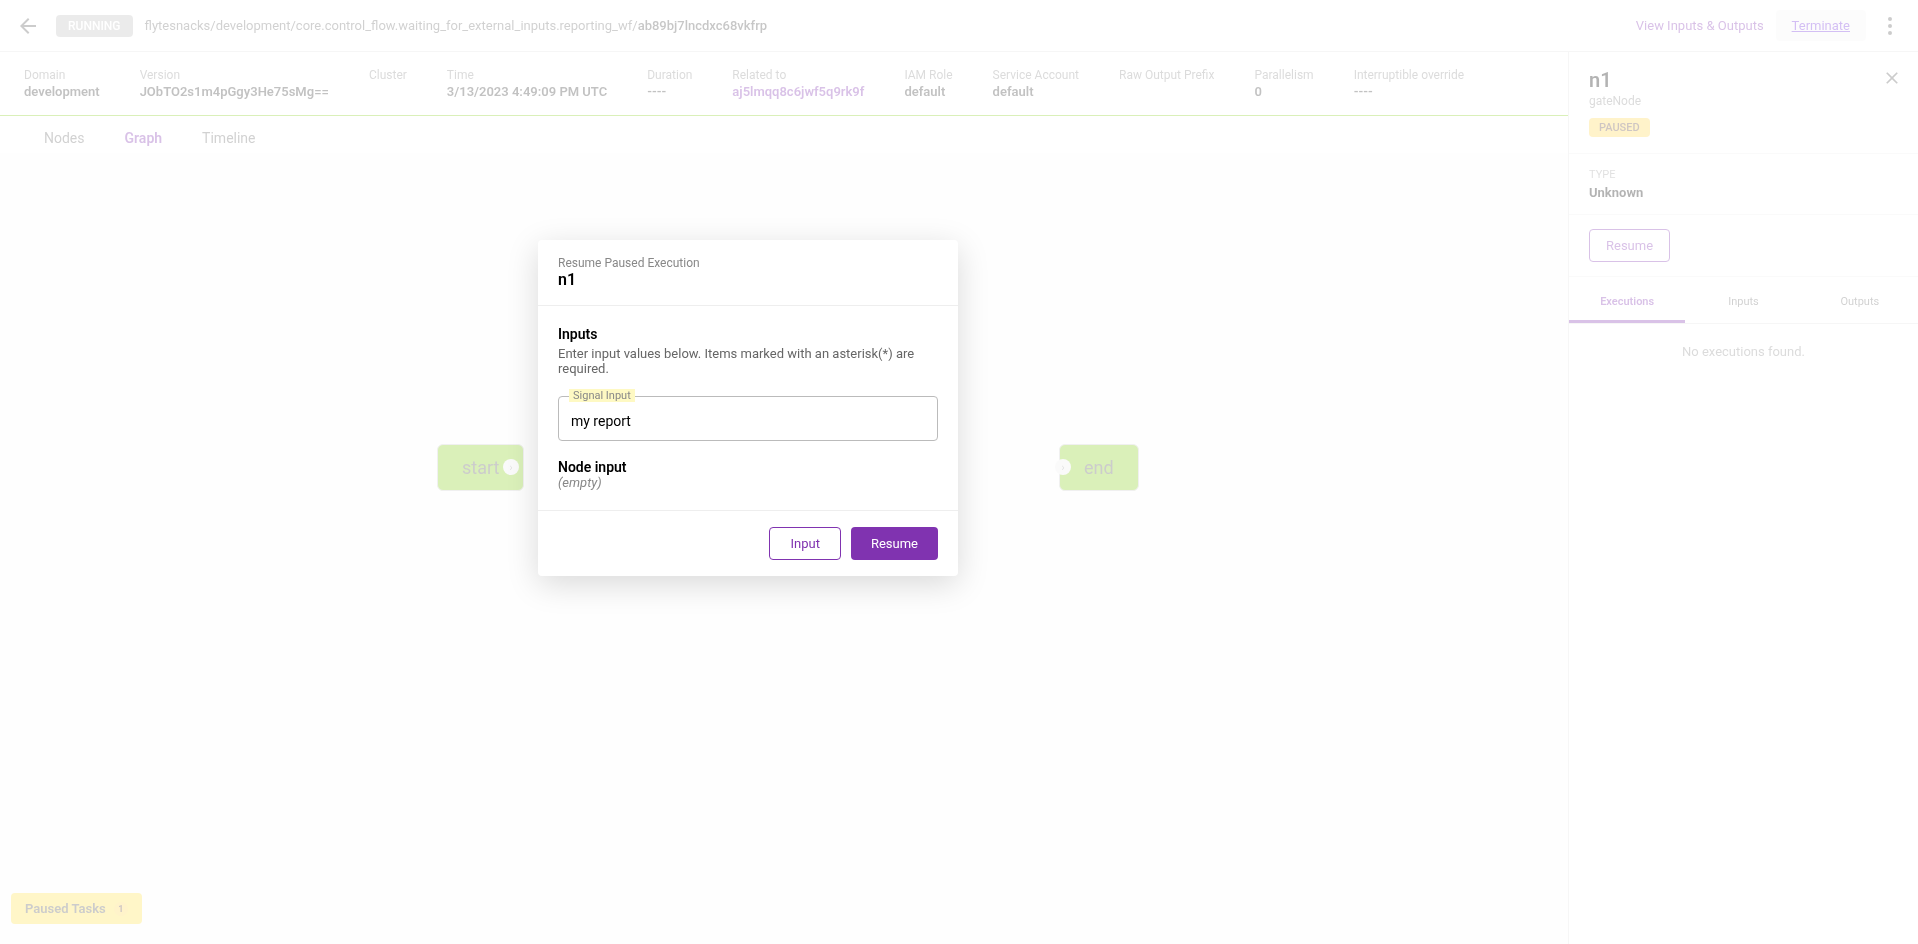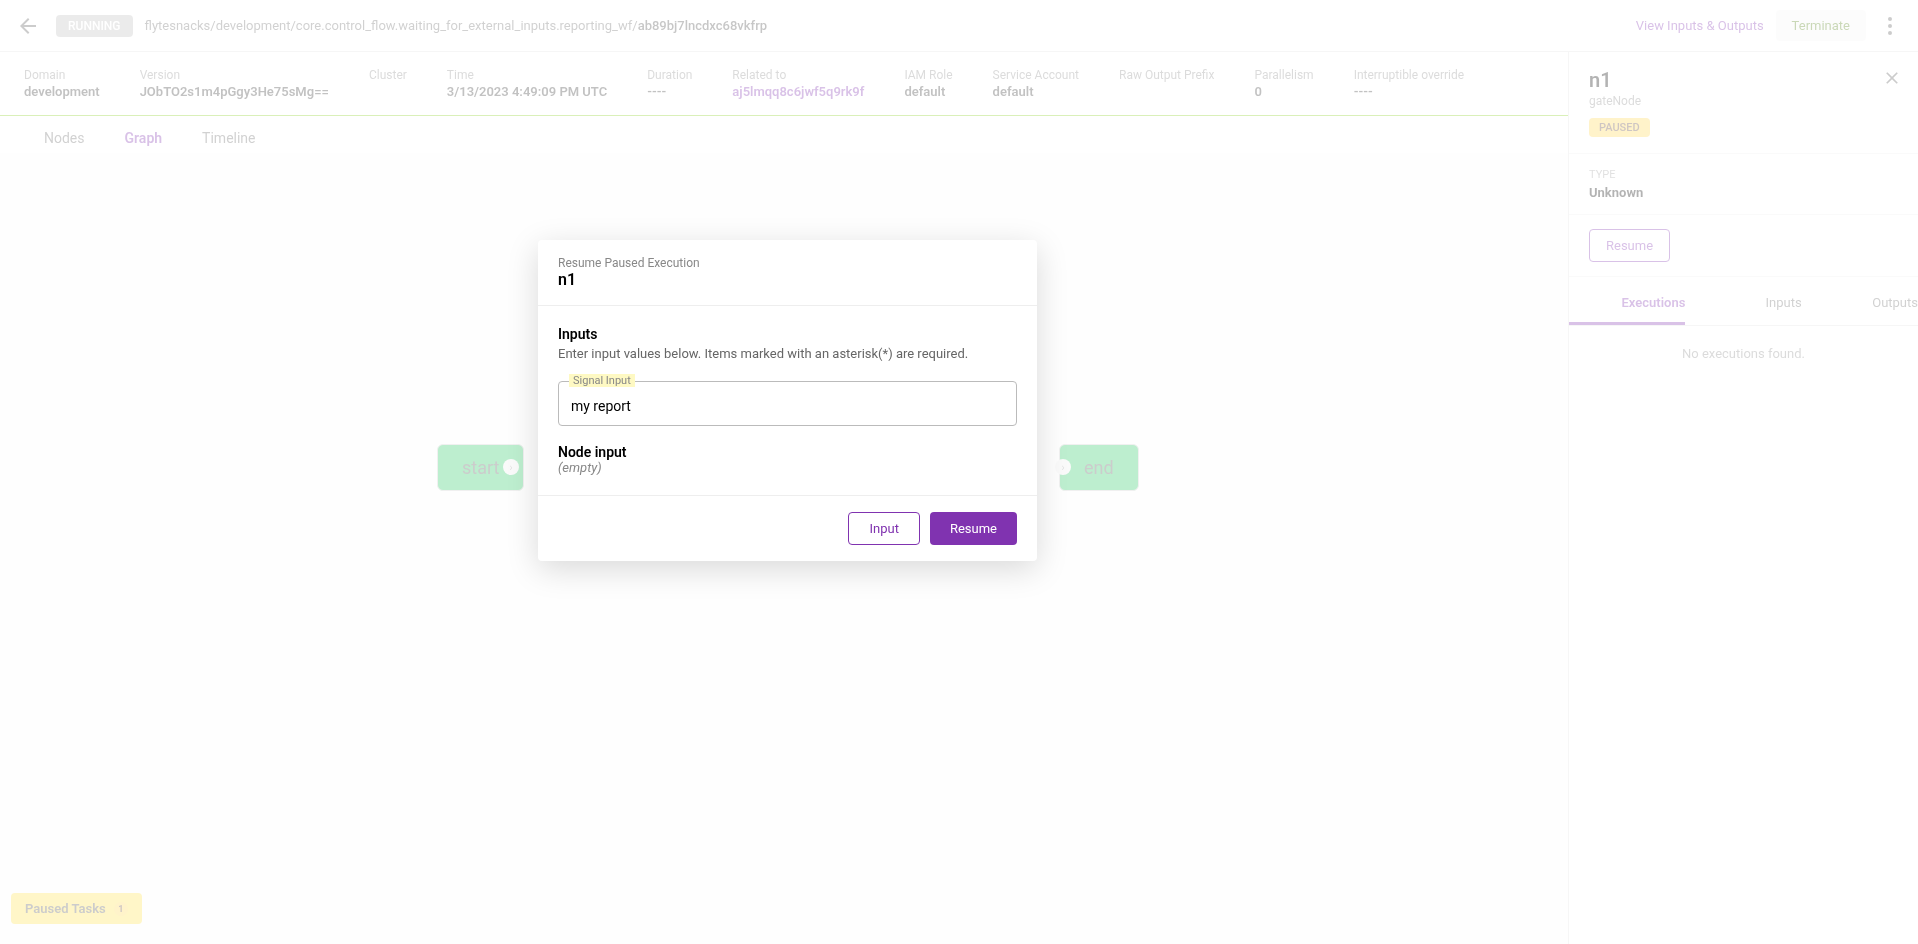--- a/index.html
+++ b/index.html
@@ -5,57 +5,57 @@
     * { margin: 0; padding: 0; box-sizing: border-box; font-family: -apple-system, BlinkMacSystemFont, "Segoe UI", Roboto, sans-serif; }
     body { width: 1918px; height: 944px; background: #fff; overflow: hidden; position: relative; }
     
     .top-bar { height: 52px; display: flex; align-items: center; padding: 4px 16px; border-bottom: 1px solid #e0e0e0; }
     .back-arrow { width: 24px; height: 24px; cursor: pointer; margin-right: 16px; }
     .status-badge-running { background: #bdbdbd; color: #fff; font-size: 12px; font-weight: 500; padding: 4px 12px; border-radius: 4px; margin-right: 12px; }
     .breadcrumb-path { font-size: 13px; color: #666; }
     .breadcrumb-bold { font-weight: 500; color: #444; }
     .top-bar-actions { margin-left: auto; display: flex; align-items: center; gap: 12px; }
     .link-text { color: #8033b0; font-size: 13px; cursor: pointer; }
-    .terminate-btn { background: #f5f5f5; border: none; color: #4d7c0f; font-size: 13px; padding: 8px 16px; border-radius: 4px; cursor: pointer; }
+    .terminate-btn { background: #f5f5f5; border: none; color: #6d28d9; font-size: 13px; padding: 8px 16px; border-radius: 4px; cursor: pointer; text-decoration: underline; }
     .kebab-icon { width: 24px; height: 24px; cursor: pointer; }
     
     .meta-strip { display: flex; padding: 16px 24px; gap: 40px; border-bottom: 1px solid #84cc16; }
     .meta-item { display: flex; flex-direction: column; gap: 2px; }
     .meta-label { font-size: 12px; color: #888; }
     .meta-value { font-size: 13px; font-weight: 600; color: #333; }
     .meta-link { color: #8033b0; }
     
     .tabs-row { display: flex; padding: 0 24px; border-bottom: 1px solid #e0e0e0; height: 48px; }
     .tab { padding: 0 20px; display: flex; align-items: center; font-size: 14px; color: #666; cursor: pointer; border-bottom: 3px solid transparent; }
     .tab.active { color: #8033b0; font-weight: 600; border-bottom-color: #8033b0; }
     
     .graph-canvas { position: absolute; top: 153px; left: 0; right: 350px; bottom: 0; background: #fafafa; }
-    .graph-node { position: absolute; background: #22c55e; border: 1px solid #ccc; border-radius: 6px; padding: 12px 24px; font-size: 18px; color: #555; }
+    .graph-node { position: absolute; background: #84cc16; border: 1px solid #ccc; border-radius: 6px; padding: 12px 24px; font-size: 18px; color: #555; }
     .graph-arrow { position: absolute; width: 16px; height: 16px; background: #eee; border-radius: 50%; display: flex; align-items: center; justify-content: center; font-size: 10px; color: #999; }
     
     .side-panel { position: absolute; right: 0; top: 52px; width: 350px; bottom: 0; background: #fff; border-left: 1px solid #e0e0e0; }
     .side-header { padding: 16px 20px; border-bottom: 1px solid #eee; position: relative; }
     .side-title { font-size: 20px; font-weight: 600; margin-bottom: 2px; }
     .side-subtitle { font-size: 12px; color: #888; }
     .close-x { position: absolute; right: 16px; top: 16px; width: 20px; height: 20px; cursor: pointer; }
     .paused-badge { display: inline-block; background: #ffd54f; color: #5d4037; font-size: 11px; font-weight: 500; padding: 3px 10px; border-radius: 4px; margin-top: 10px; }
     .side-section { padding: 14px 20px; border-bottom: 1px solid #eee; }
     .side-section-label { font-size: 11px; color: #999; text-transform: uppercase; margin-bottom: 4px; }
     .side-section-value { font-size: 13px; font-weight: 700; }
     .resume-btn-outline { border: 1px solid #8033b0; background: #fff; color: #8033b0; font-size: 13px; padding: 8px 16px; border-radius: 4px; cursor: pointer; }
     .side-tabs { display: flex; border-bottom: 1px solid #e0e0e0; margin-top: 6px; }
-    .side-tab { flex: 1; text-align: right; padding: 12px 0; font-size: 13px; color: #666; cursor: pointer; border-bottom: 3px solid transparent; }
+    .side-tab { flex: 1; text-align: center; padding: 12px 0; font-size: 11px; color: #666; cursor: pointer; border-bottom: 3px solid transparent; }
     .side-tab.active { color: #8033b0; font-weight: 600; border-bottom-color: #8033b0; }
     .empty-msg { text-align: center; padding: 20px; font-size: 13px; color: #888; }
     
     .paused-tasks-pill { position: absolute; bottom: 20px; left: 11px; background: #fde047; padding: 8px 14px; border-radius: 4px; font-size: 13px; font-weight: 600; color: #555; display: flex; align-items: center; gap: 8px; }
     .paused-count { width: 14px; height: 14px; border-radius: 50%; background: #ffd54f; color: #5d4037; font-size: 9px; font-weight: 700; display: flex; align-items: center; justify-content: center; }
     
     .modal-backdrop { position: absolute; inset: 0; background: rgba(255,255,255,0.7); z-index: 10; }
-    .modal { position: absolute; left: 538px; top: 240px; width: 499px; background: #fff; border-radius: 4px; box-shadow: 0 8px 32px rgba(0,0,0,0.15); z-index: 11; }
+    .modal { position: absolute; left: 538px; top: 240px; width: 420px; background: #fff; border-radius: 4px; box-shadow: 0 8px 32px rgba(0,0,0,0.15); z-index: 11; }
     .modal-header { padding: 16px 20px; border-bottom: 1px solid #eee; }
     .modal-overline { font-size: 12px; color: #888; }
     .modal-title { font-size: 16px; font-weight: 600; }
     .modal-body { padding: 20px; }
     .modal-section-title { font-size: 14px; font-weight: 600; margin-bottom: 4px; }
     .modal-section-desc { font-size: 13px; color: #666; margin-bottom: 20px; }
     .field-wrap { position: relative; border: 1px solid #bbb; border-radius: 4px; padding: 14px 12px 10px; margin-bottom: 18px; }
     .field-label { position: absolute; top: -8px; left: 10px; background: #fef9c3; padding: 0 4px; font-size: 11px; color: #888; }
     .field-input { border: none; width: 100%; font-size: 14px; outline: none; }
     .node-input-title { font-size: 14px; font-weight: 600; }

